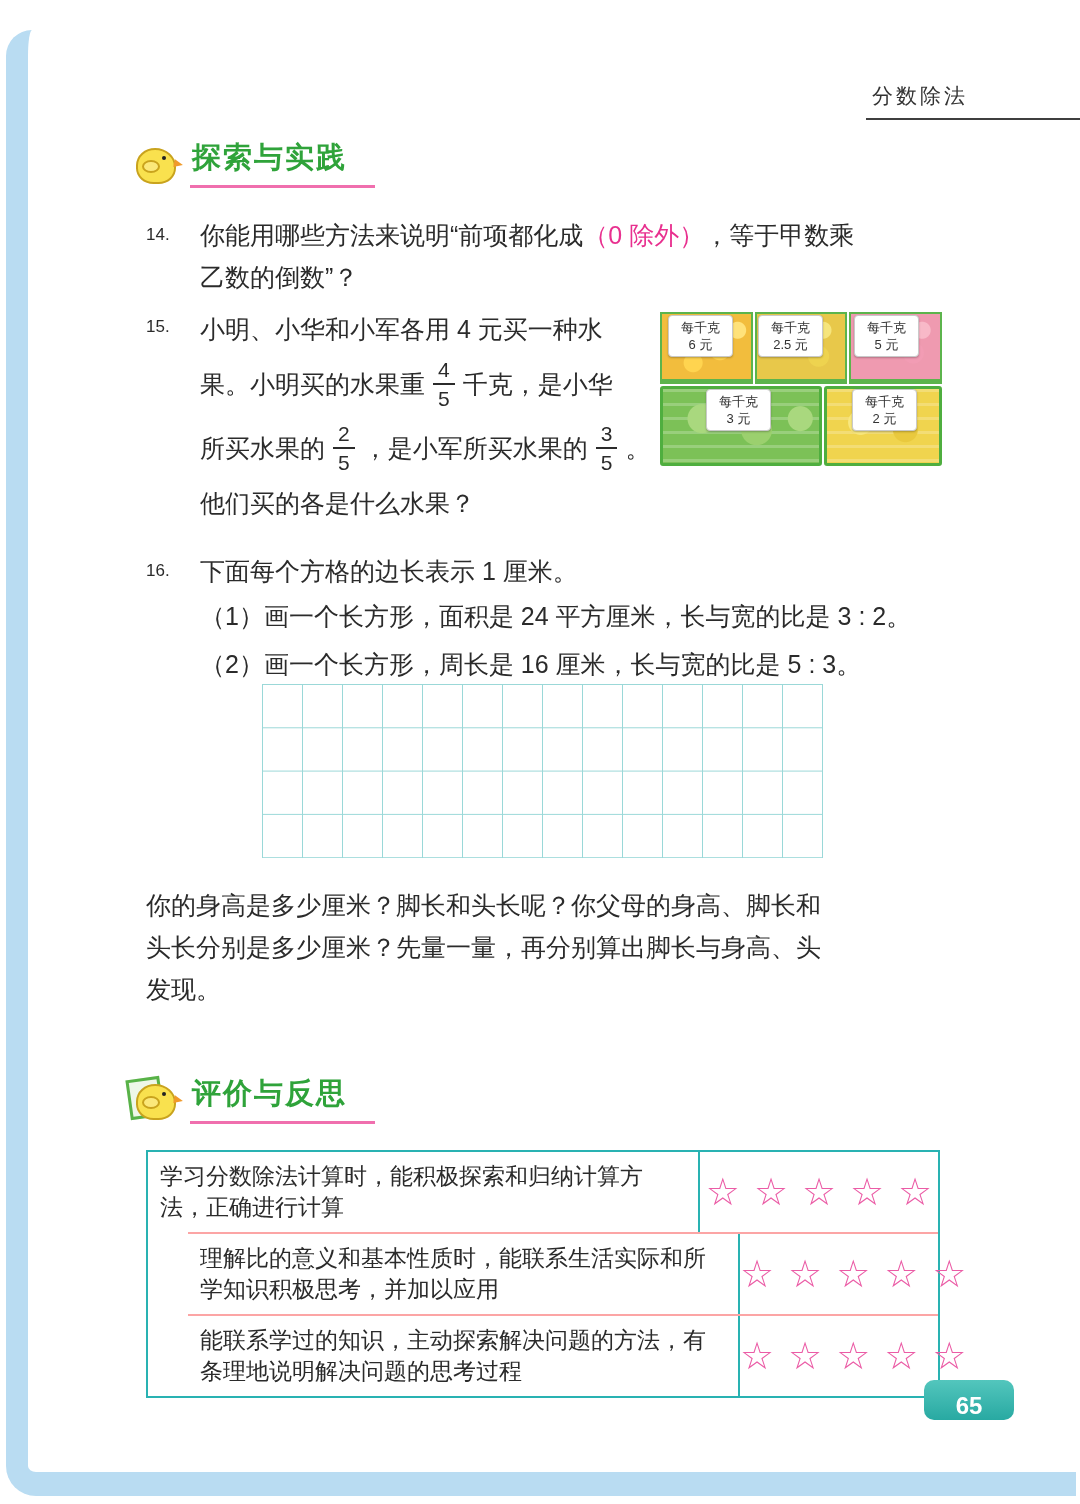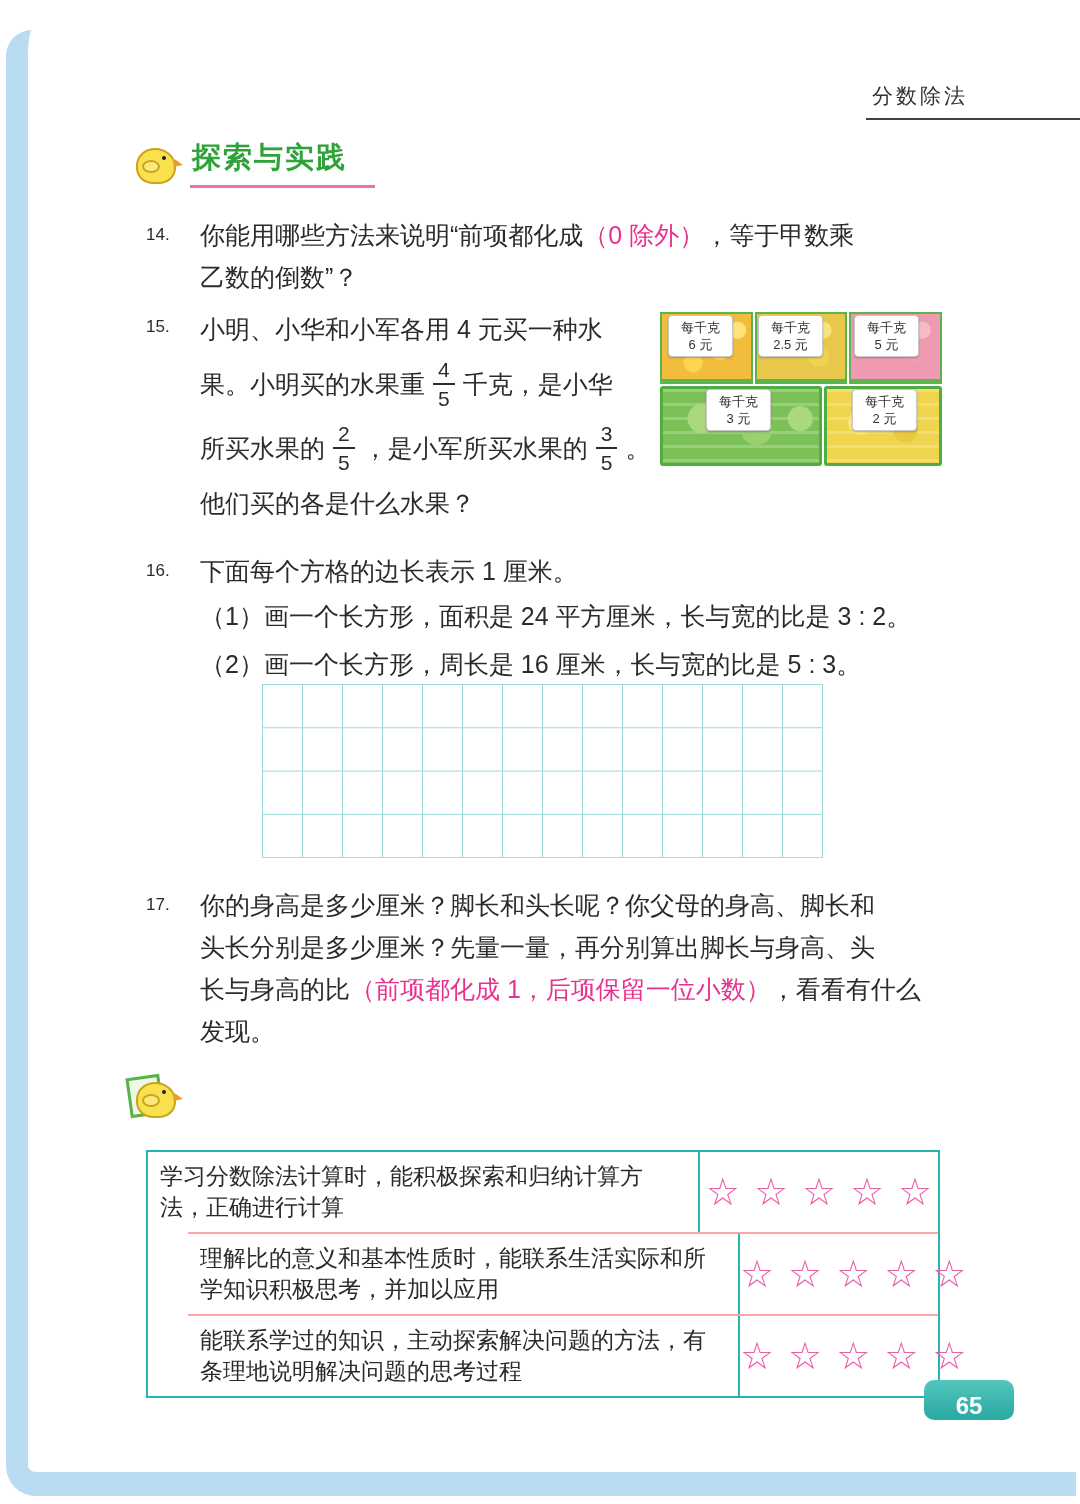--- a/index.html
+++ b/index.html
@@ -207,38 +207,37 @@
       <div class="qtext">下面每个方格的边长表示 1 厘米。</div>
     </div>
     <div class="sub-item">（1）画一个长方形，面积是 24 平方厘米，长与宽的比是 3 : 2。</div>
     <div class="sub-item">（2）画一个长方形，周长是 16 厘米，长与宽的比是 5 : 3。</div>
   </div>
 
   <div class="grid16"></div>
 
   <div class="q" id="q17">
     <div class="qrow">
-      <div class="qnum">17.</div>
       <div class="qtext">
         <div>你的身高是多少厘米？脚长和头长呢？你父母的身高、脚长和</div>
         <div>头长分别是多少厘米？先量一量，再分别算出脚长与身高、头</div>
-        <div><span>长与身高的比</span><span class="magenta">（前项都化成 1，后项保留一位小数）</span><span>，看看有什么</span></div>
         <div>发现。</div>
       </div>
     </div>
   </div>
 
   <div class="section-header" id="sec2">
     <div class="mascot">
       <div class="easel"></div>
       <div class="chick-body"></div>
       <div class="chick-wing"></div>
       <div class="chick-eye"></div>
       <div class="chick-beak"></div>
     </div>
+    <div class="section-title">评价与反思</div>
   </div>
 
   <div class="eval-table">
     <div class="trow">
       <div class="tcell-text">学习分数除法计算时，能积极探索和归纳计算方法，正确进行计算</div>
       <div class="tcell-stars">
         <span class="star">☆</span>
         <span class="star">☆</span>
         <span class="star">☆</span>
         <span class="star">☆</span>

